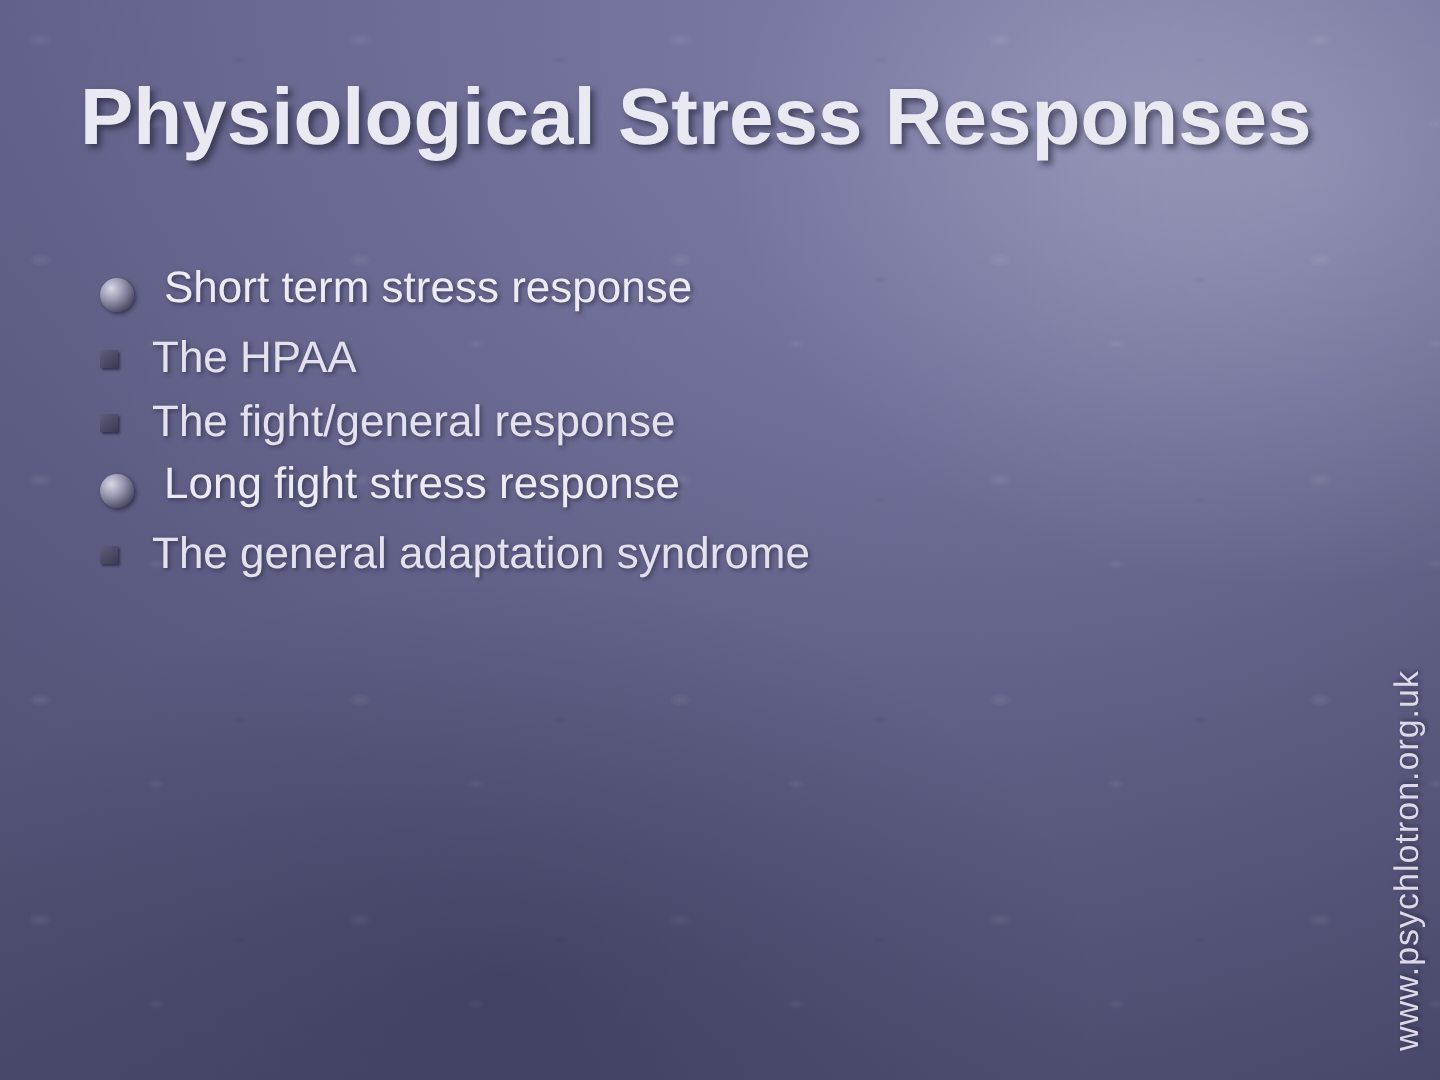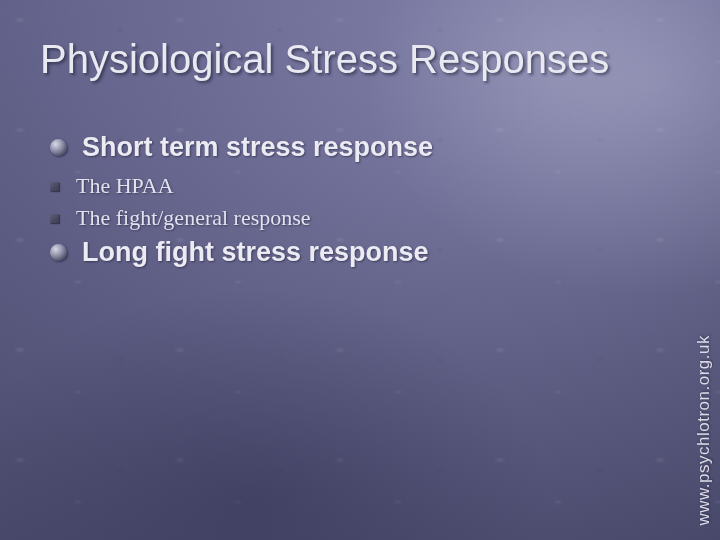--- a/index.html
+++ b/index.html
@@ -65,20 +65,21 @@
     position: absolute;
     left: 40px;
     top: 36px;
     width: 650px;
     font-size: 40px;
     line-height: 1.15;
     color: #e9e9f2;
     text-shadow: 2px 2px 3px rgba(20,20,40,0.55);
     letter-spacing: 0px;
     white-space: nowrap;
+    font-weight: bold;
   }
 
   .body-block {
     position: absolute;
     left: 44px;
     top: 130px;
     width: 620px;
   }
 
   ul.lvl1 {
@@ -89,46 +90,44 @@
   ul.lvl2 {
     list-style: none;
     margin: 0;
     padding: 0;
   }
 
   li.l1 {
     position: relative;
     padding-left: 38px;
     margin: 0 0 6px 0;
-    font-size: 27px;
+    font-size: 22px;
     line-height: 1.28;
     color: #eceaf3;
     text-shadow: 1px 1px 2px rgba(25,25,50,0.55);
-    font-weight: bold;
   }
   li.l1 > .bullet-sphere {
     position: absolute;
     left: 6px;
     top: 9px;
     width: 17px;
     height: 17px;
     border-radius: 50%;
     background: radial-gradient(circle at 33% 30%, #d8d8e6 0%, #9b9bb4 35%, #4e4e68 75%, #2a2a3e 100%);
     box-shadow: 1px 1px 2px rgba(20,20,40,0.6);
   }
 
   li.l2 {
     position: relative;
     padding-left: 32px;
     margin: 0 0 3px 0;
     font-size: 22px;
     line-height: 1.32;
     color: #e3e1ee;
     text-shadow: 1px 1px 2px rgba(25,25,50,0.5);
-    font-family: Liberation Serif, serif;
   }
   li.l2 > .bullet-square {
     position: absolute;
     left: 6px;
     top: 11px;
     width: 9px;
     height: 9px;
     background: linear-gradient(140deg, #5e5e7c 0%, #3a3a52 100%);
     box-shadow: 1px 1px 1px rgba(20,20,40,0.55);
   }
@@ -178,17 +177,25 @@
           <li class="l2">
             <span class="bullet-square"></span>
             <span>The fight/general response</span>
           </li>
         </ul>
       </li>
       <li class="l1">
         <span class="bullet-sphere"></span>
         <span>Long fight stress response</span>
       </li>
+      <li style="list-style:none;">
+        <ul class="lvl2 sub-wrap">
+          <li class="l2">
+            <span class="bullet-square"></span>
+            <span>The general adaptation syndrome</span>
+          </li>
+        </ul>
+      </li>
     </ul>
   </div>
 
   <div class="watermark">www.psychlotron.org.uk</div>
 </div>
 
 </body></html>

